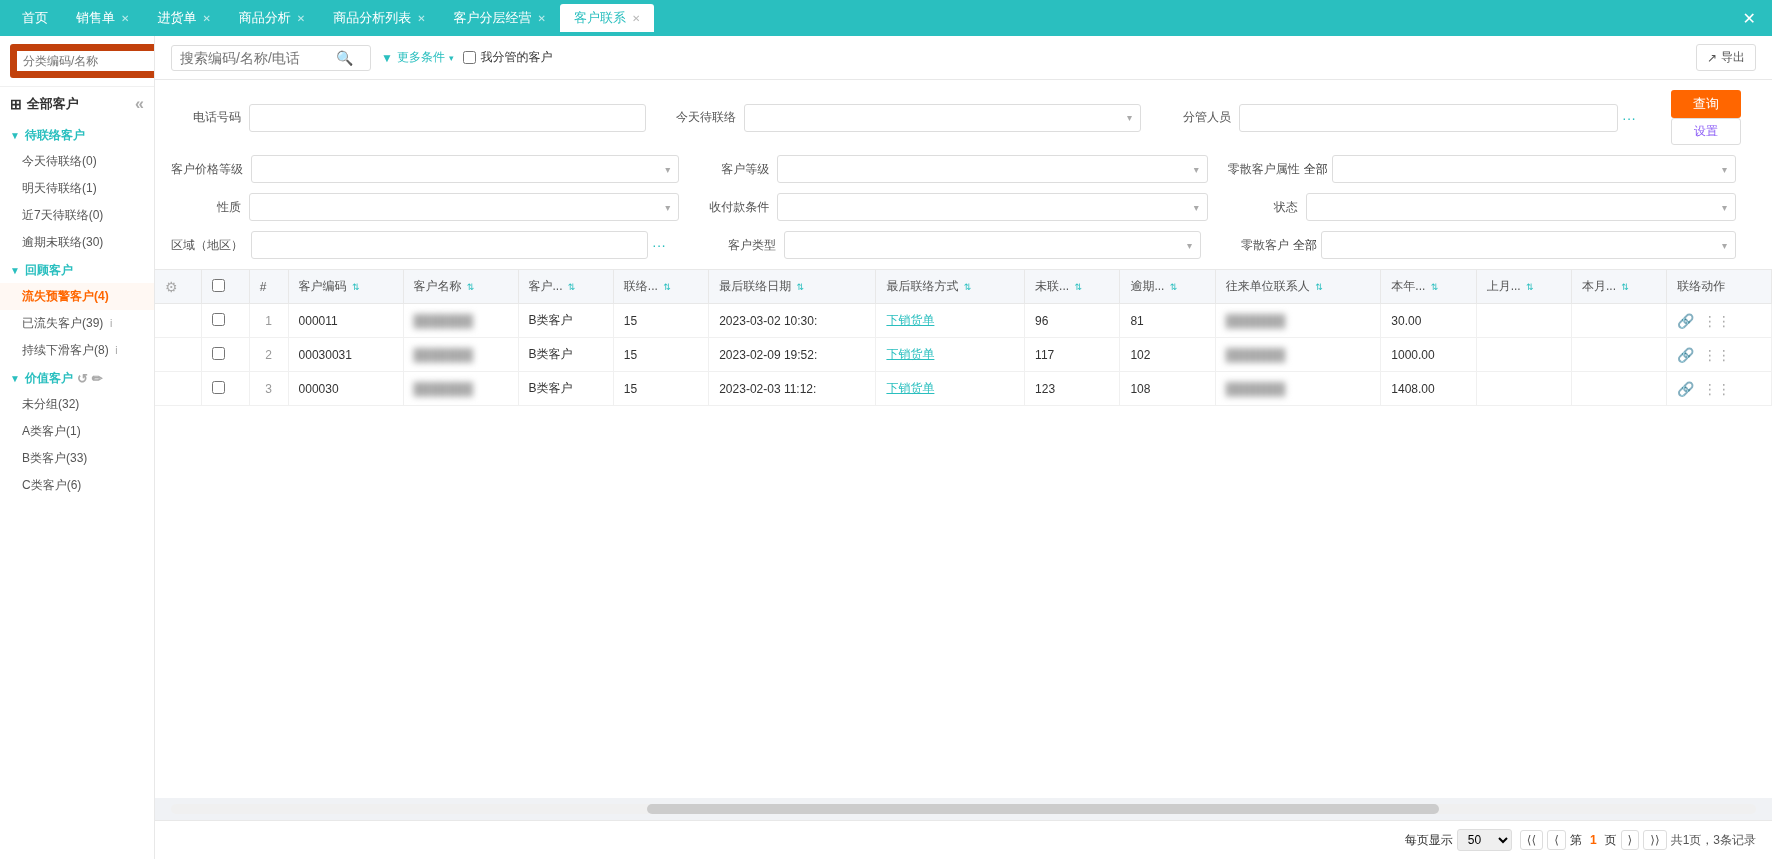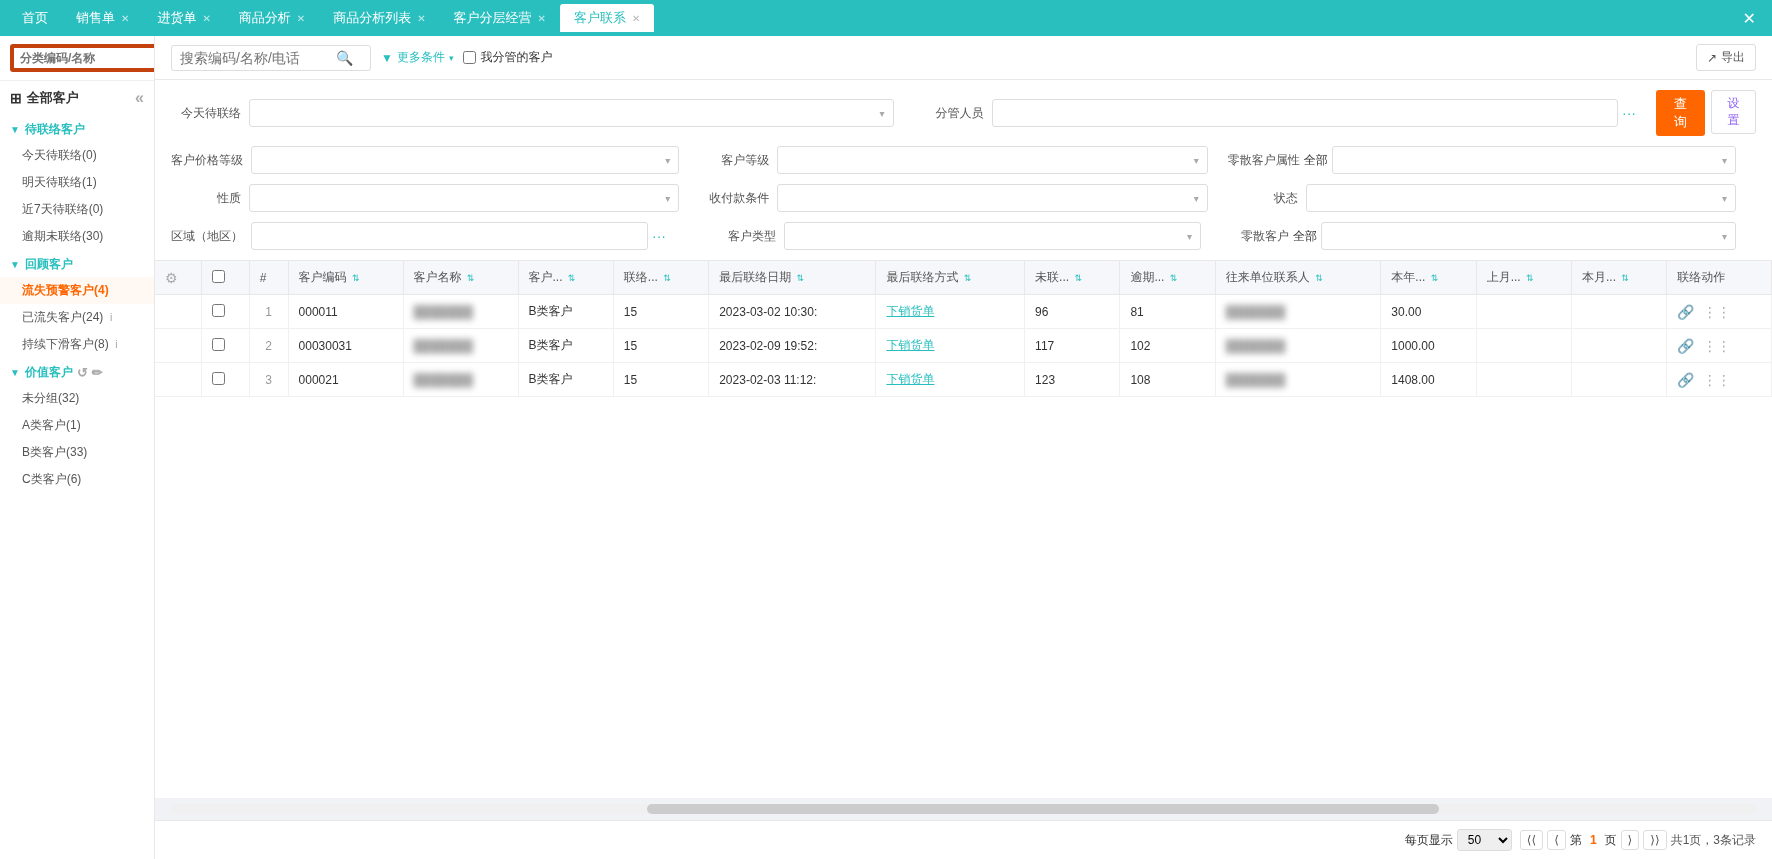--- a/index.html
+++ b/index.html
@@ -66,26 +66,25 @@
     }
     .sidebar-search {
       display: flex;
       align-items: center;
       padding: 8px 10px;
       border-bottom: 1px solid #f0f0f0;
       gap: 6px;
     }
     .sidebar-search input {
       flex: 1;
-      border: 4px solid #c2410c;
+      border: 7px solid #c2410c;
       border-radius: 3px;
       padding: 3px 6px;
       font-size: 12px;
       outline: none;
-      font-weight: bold;
     }
     .sidebar-all-customers {
       display: flex;
       align-items: center;
       padding: 8px 10px;
       font-size: 13px;
       font-weight: bold;
       color: #333;
       cursor: pointer;
     }
@@ -235,22 +234,23 @@
       align-items: center;
       justify-content: space-between;
       cursor: pointer;
     }
     .filter-cell .select-box .arrow-down {
       color: #aaa;
       font-size: 10px;
     }
     .filter-actions {
       display: flex;
-      gap: 6px;
-      align-items: flex-start;
+      flex-direction: column;
+      gap: 0;
+      align-items: center;
       width: 100px;
       flex-shrink: 0;
     }
     .btn-query {
       background: #ff6600;
       color: #fff;
       border: none;
       border-radius: 3px;
       padding: 5px 18px;
       font-size: 13px;
@@ -478,21 +478,21 @@
     <div class="sidebar-group-title" style="position:relative;">
       <span class="arrow">▼</span>
       <span>回顾客户</span>
     </div>
 
     <div class="sidebar-item active" style="position:relative;">
       <span>流失预警客户(4)</span>
       
     </div>
     <div class="sidebar-item">
-      <span>已流失客户(24)</span>
+      <span>已流失客户(39)</span>
       <span style="color:#aaa;font-size:11px;margin-left:3px;">ℹ</span>
     </div>
     <div class="sidebar-item">
       <span>持续下滑客户(8)</span>
       <span style="color:#aaa;font-size:11px;margin-left:3px;">ℹ</span>
     </div>
 
     <div class="sidebar-group-title">
       <span class="arrow">▼</span>
       <span>价值客户</span>
@@ -533,20 +533,24 @@
         <div class="export-btn">
           <span>↗</span>
           <span>导出</span>
         </div>
       </div>
     </div>
 
     <div class="advanced-filter">
 
       <div class="filter-row">
+        <div class="filter-cell">
+          <label>电话号码</label>
+          <input type="text" style="">
+        </div>
         <div class="filter-cell">
           <label>今天待联络</label>
           <div class="select-box">
             <span></span>
             <span class="arrow-down">▾</span>
           </div>
         </div>
         <div class="filter-cell">
           <label>分管人员</label>
           <div class="select-box">
@@ -739,21 +743,21 @@
       <div class="action-icons">
         <span class="action-icon">🔗</span>
         <span class="action-icon">⋮⋮</span>
       </div>
     </td>
   </tr>
             <tr>
     <td></td>
     <td><input type="checkbox" style=""></td>
     <td class="row-num">3</td>
-    <td>000021</td>
+    <td>000030</td>
     <td><span style="filter:blur(3px);color:#aaa;">███████</span></td>
     <td>B类客户</td>
     <td>15</td>
     <td>2023-02-03 11:12:</td>
     <td><span class="td-link">下销货单</span></td>
     <td>123</td>
     <td>108</td>
     <td><span style="filter:blur(3px);color:#aaa;">███████</span></td>
     <td>1408.00</td>
     <td></td>

